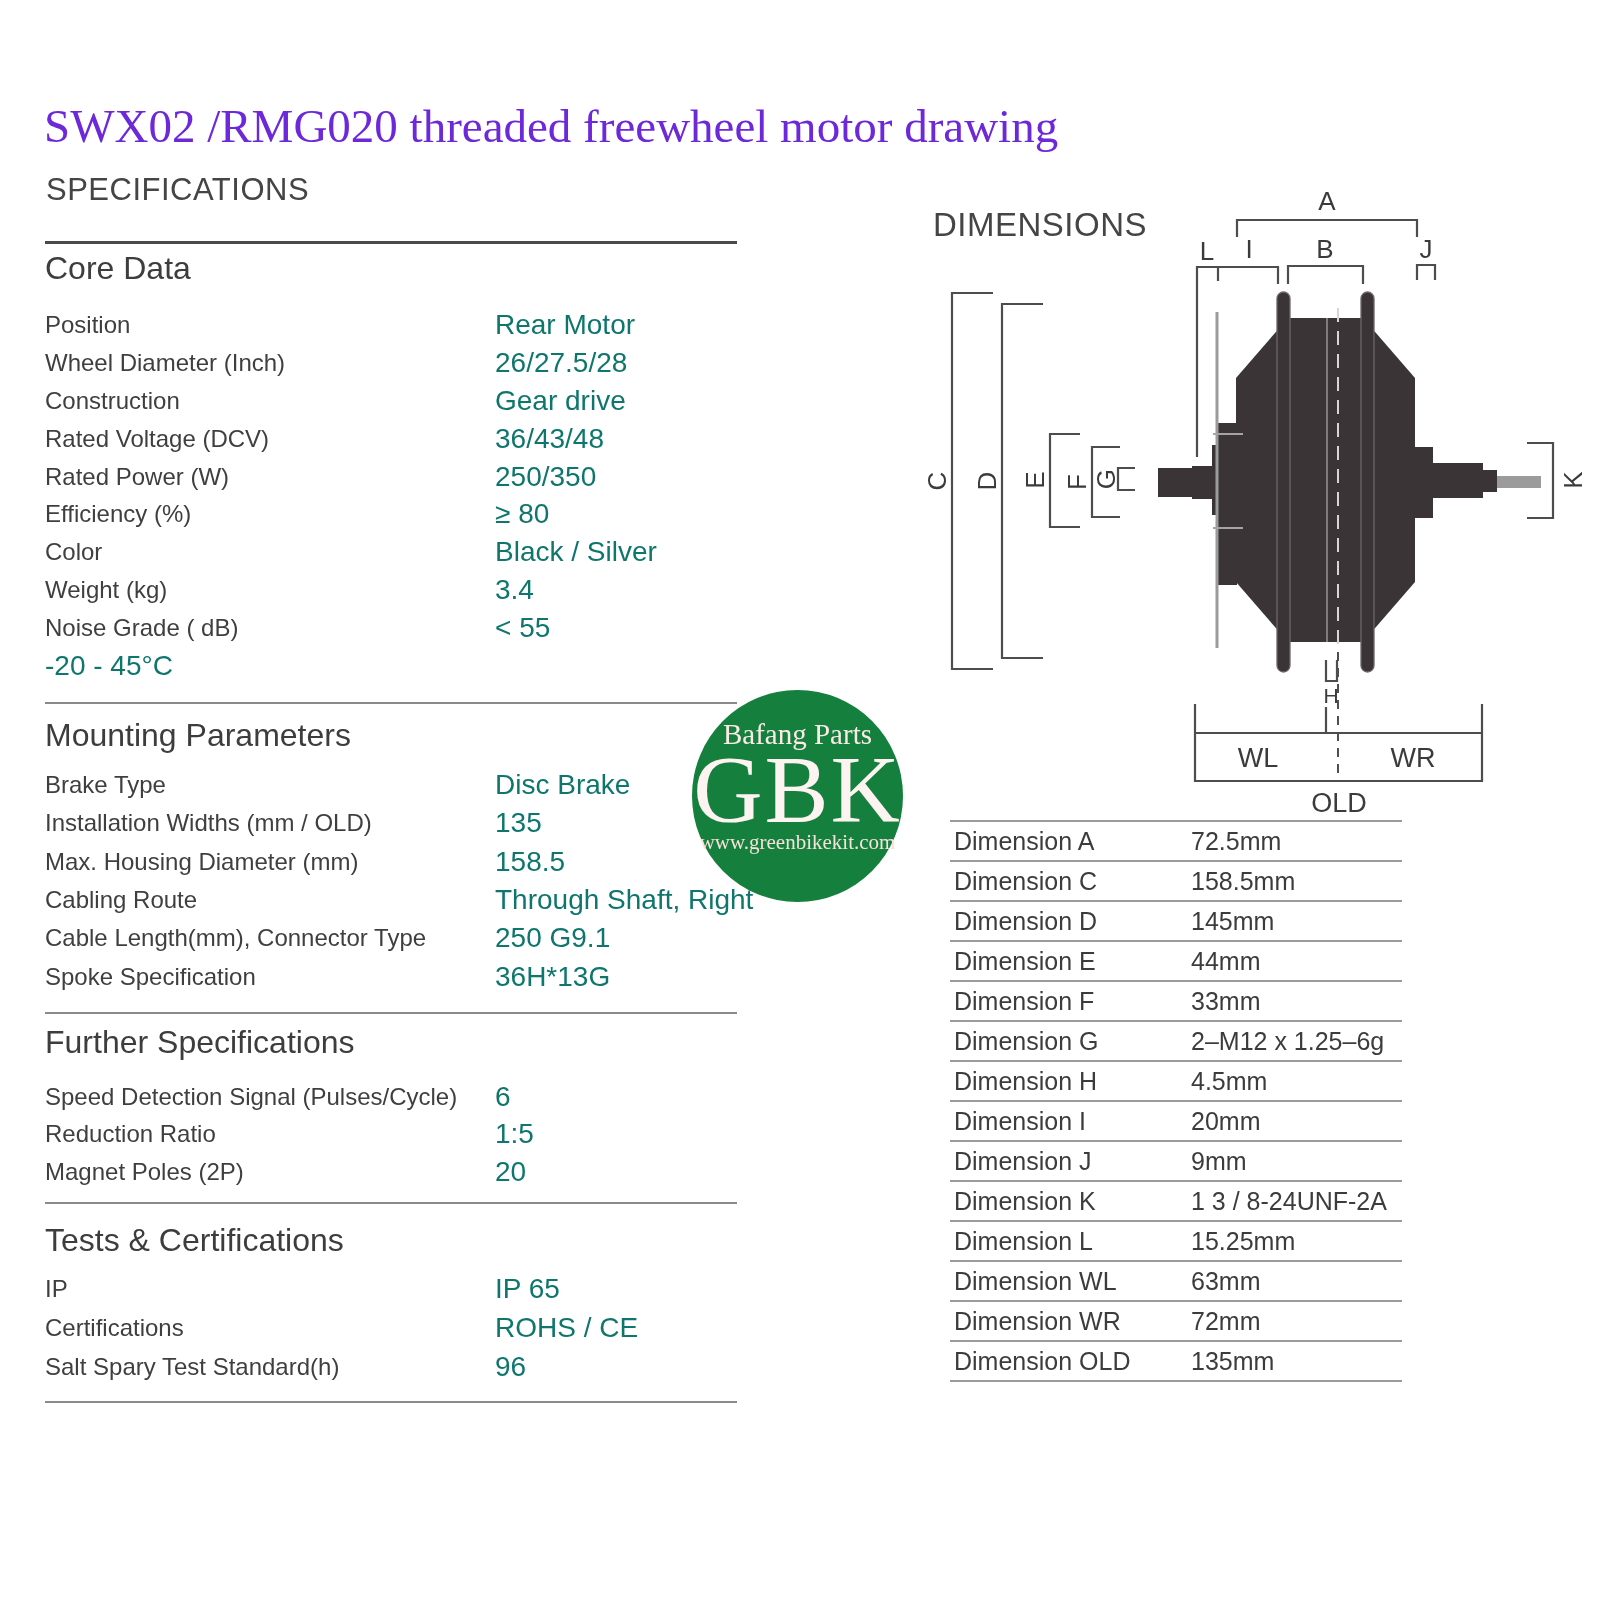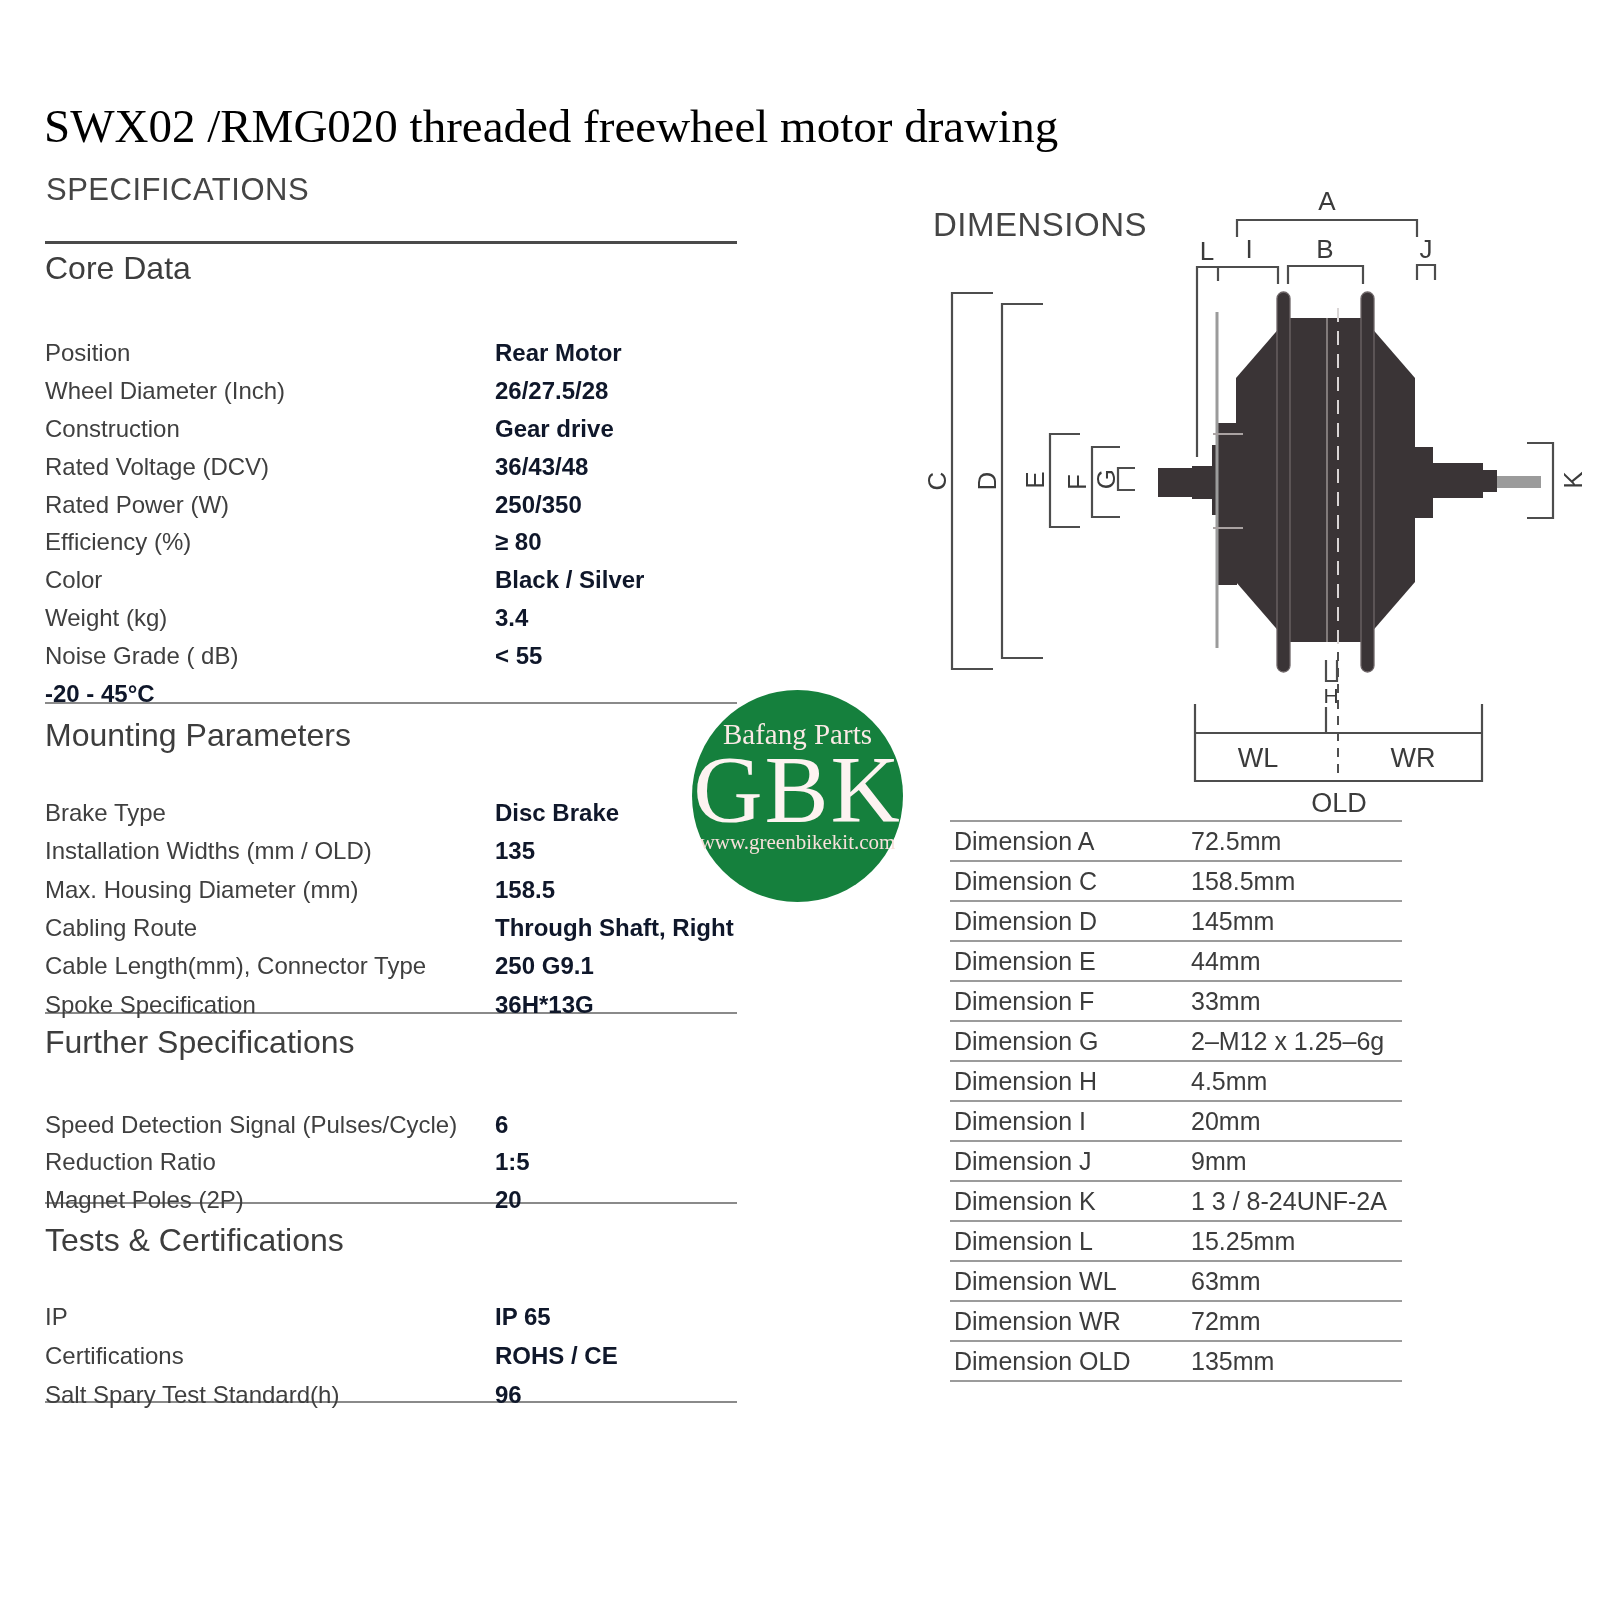--- a/index.html
+++ b/index.html
@@ -1,34 +1,34 @@
 <!DOCTYPE html>
 <html><head>
 <meta charset="utf-8">
 <style>
   html,body{margin:0;padding:0;}
   body{width:1600px;height:1600px;background:#ffffff;position:relative;overflow:hidden;
        font-family:"Liberation Sans", sans-serif;}
   .abs{position:absolute;}
   .title{left:44px;top:101px;font-family:"Liberation Serif", serif;font-size:47px;
-         line-height:1.1;color:#000000;white-space:nowrap;z-index:2;}
+         line-height:1.1;color:#6d28d9;white-space:nowrap;z-index:2;}
   .big-head{font-size:31px;color:#454545;letter-spacing:0.5px;z-index:2;}
   .spec-head{left:46px;top:172px;}
   .dim-head{left:933px;top:206px;font-size:33px;}
   .divider{left:45px;width:692px;background:#8a8a8a;height:2px;z-index:2;}
   .divider.dark{background:#4a4a4a;height:3px;}
   .sec-head{left:45px;font-size:32px;color:#3d3d3d;white-space:nowrap;z-index:2;}
-  .rows{left:45px;width:700px;z-index:2;margin-top:28px;}
+  .rows{left:45px;width:700px;z-index:2;}
   .srow{display:flex;align-items:center;}
   .rows-core .srow{height:37.9px;}
   .rows-mount .srow{height:38.3px;}
   .rows-further .srow{height:37.5px;}
   .rows-tests .srow{height:39px;}
   .srow .lbl{flex:0 0 450px;font-size:24px;color:#3f3f3f;white-space:nowrap;}
-  .srow .val{font-size:24px;font-weight:700;color:#0f172a;white-space:nowrap;}
+  .srow .val{font-size:28px;font-weight:400;color:#0f766e;white-space:nowrap;}
   .dim-table{left:950px;top:820px;width:452px;border-bottom:2px solid #9b9b9b;z-index:2;}
   .trow{display:flex;align-items:center;height:38px;border-top:2px solid #9b9b9b;}
   .trow .tlbl{flex:0 0 237px;font-size:25px;color:#3c3c3c;padding-left:4px;white-space:nowrap;}
   .trow .tval{font-size:25px;color:#3c3c3c;white-space:nowrap;}
   .watermark{left:692px;top:690px;width:211px;height:212px;border-radius:50%;
              background:#15803d;z-index:1;font-family:"Liberation Serif", serif;}
   .wm1{position:absolute;left:0;width:100%;top:28px;text-align:center;
        font-size:29px;color:#fbeae6;white-space:nowrap;}
   .wm2{position:absolute;left:0;width:100%;top:52px;text-align:center;
        font-size:96px;line-height:1;color:#fdf3f1;letter-spacing:2px;}

